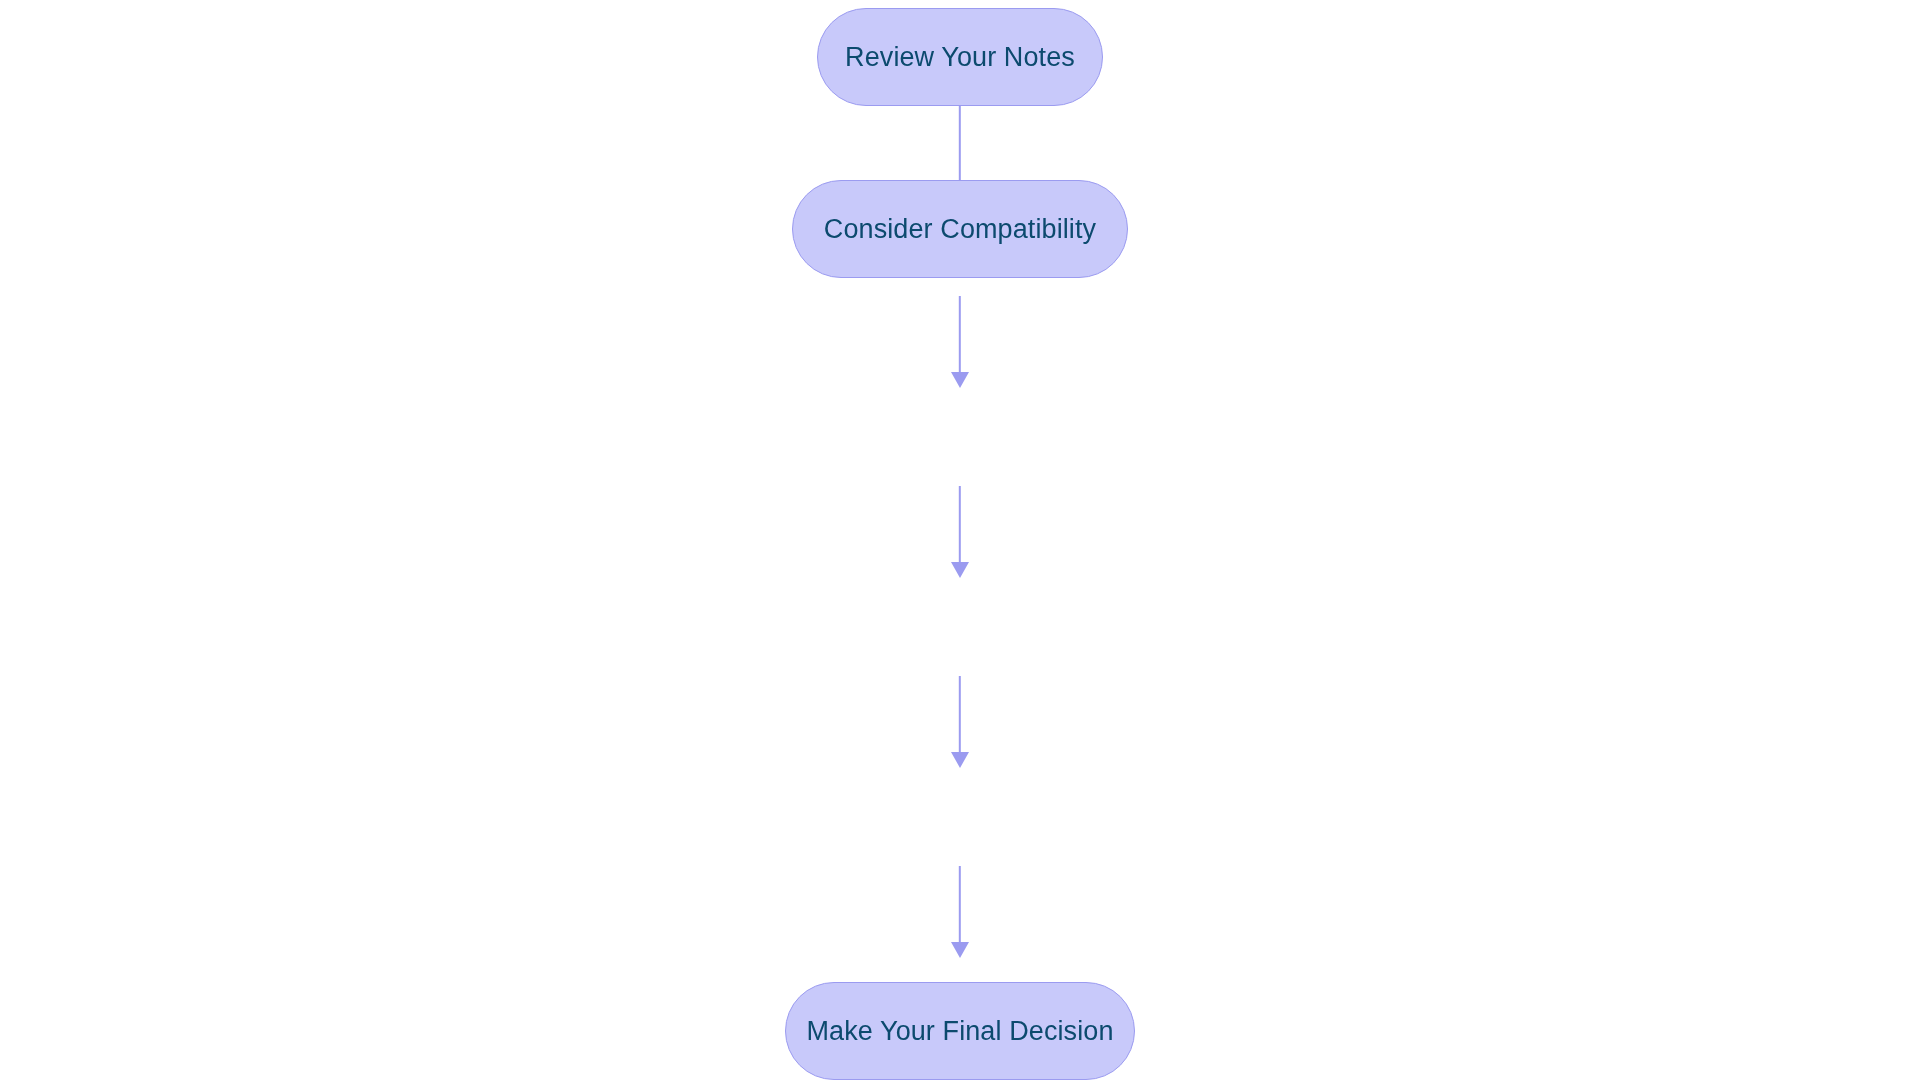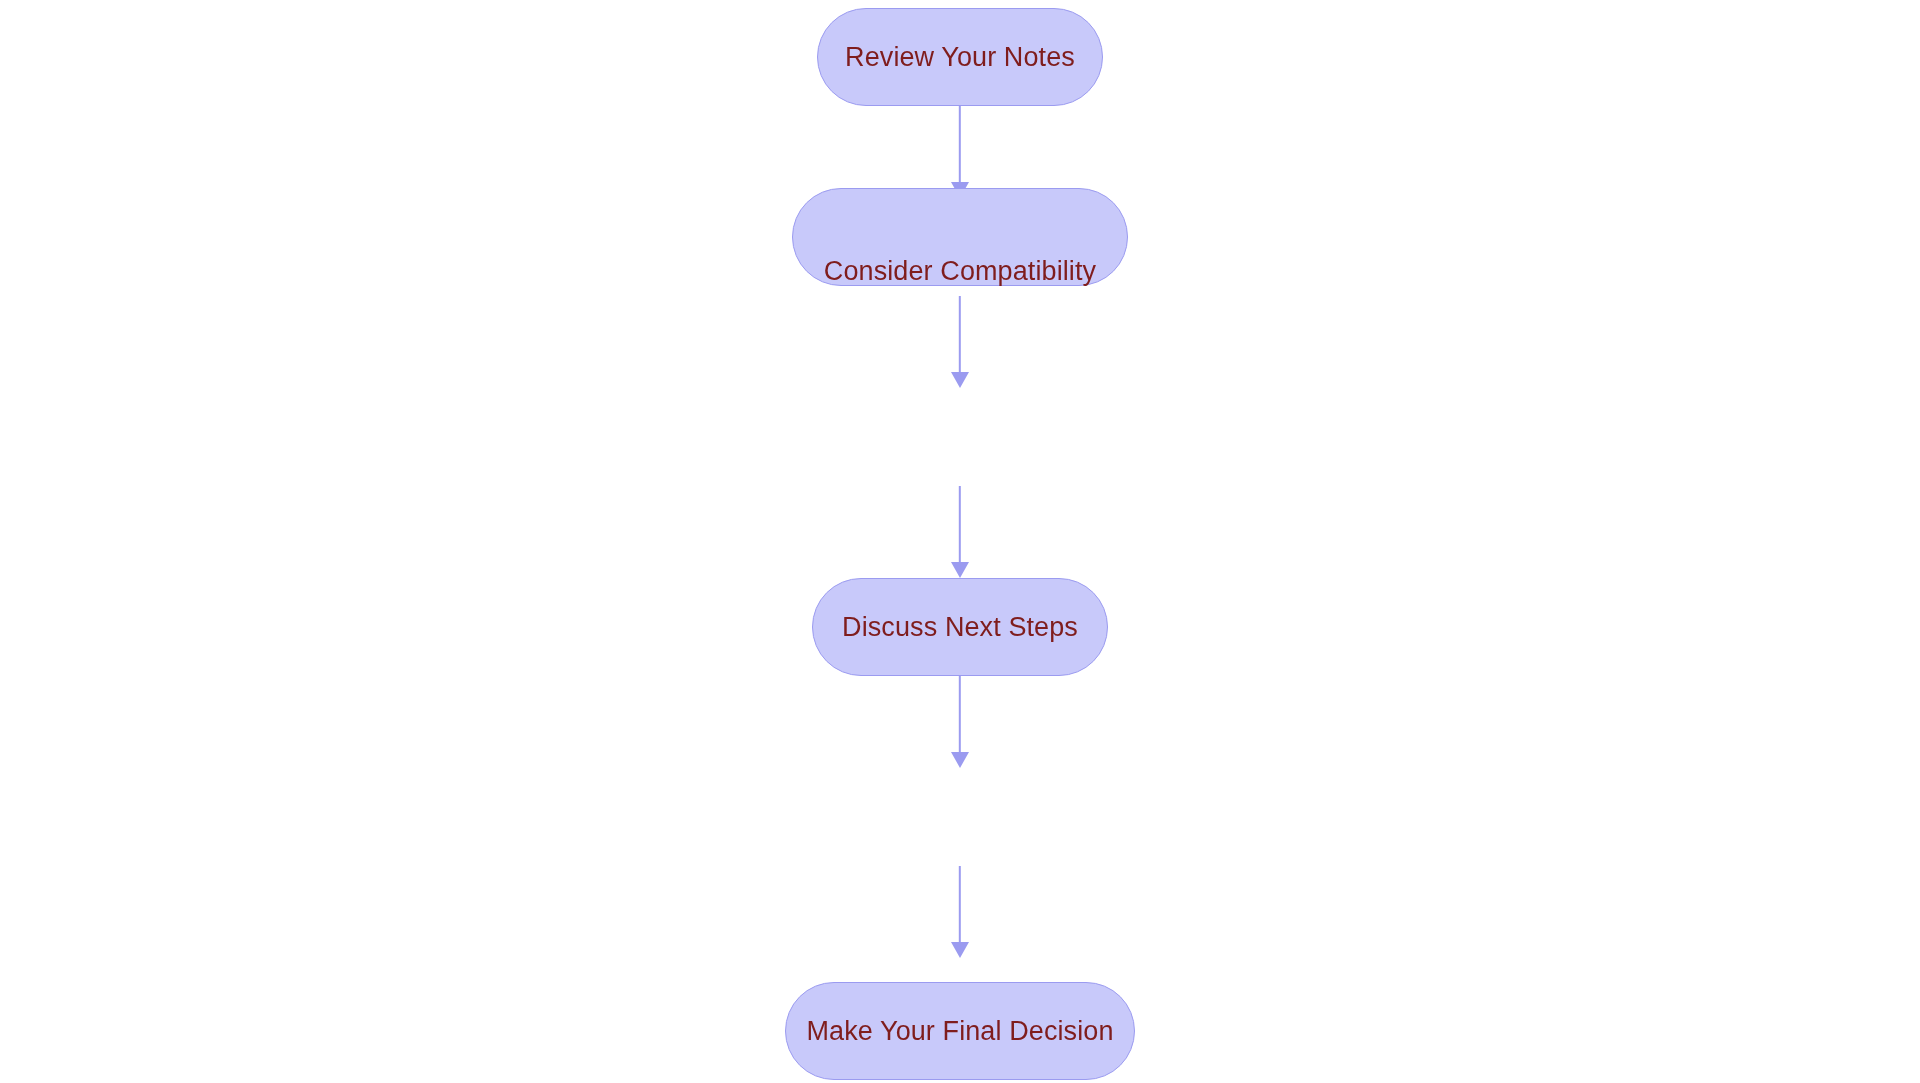--- a/index.html
+++ b/index.html
@@ -32,29 +32,29 @@
     height: 98px;
     background: #c8c9fa;
     border: 1.6px solid #9b9bf0;
     border-radius: 49px;
     transform: translateX(-50%);
     left: 960px;
   }
   .node-label {
     font-size: 27px;
     font-weight: 400;
-    color: #7f1d1d;
+    color: #0c4a6e;
     letter-spacing: 0.1px;
     white-space: nowrap;
     line-height: 1;
   }
 
   
   .node-0 { top: 8px;    width: 286px; }
-  .node-1 { top: 188px;  width: 336px; align-items: flex-end; }
+  .node-1 { top: 180px;  width: 336px; }
   .node-2 { top: 388px;  width: 292px; }
   .node-3 { top: 578px;  width: 296px; }
   .node-4 { top: 768px;  width: 232px; }
   .node-5 { top: 958px;  width: 350px; margin-top: 24px; }
 
   
   .connector {
     position: absolute;
     left: 960px;
     transform: translateX(-50%);
@@ -110,23 +110,20 @@
     <div class="edge-line"></div>
     <div class="edge-arrow"></div>
   </div>
 
 
   <div class="connector connector-2">
     <div class="edge-line"></div>
     <div class="edge-arrow"></div>
   </div>
 
-  <div class="node node-3">
-    <span class="node-label">Discuss Next Steps</span>
-  </div>
 
   <div class="connector connector-3">
     <div class="edge-line"></div>
     <div class="edge-arrow"></div>
   </div>
 
 
   <div class="connector connector-4">
     <div class="edge-line"></div>
     <div class="edge-arrow"></div>

